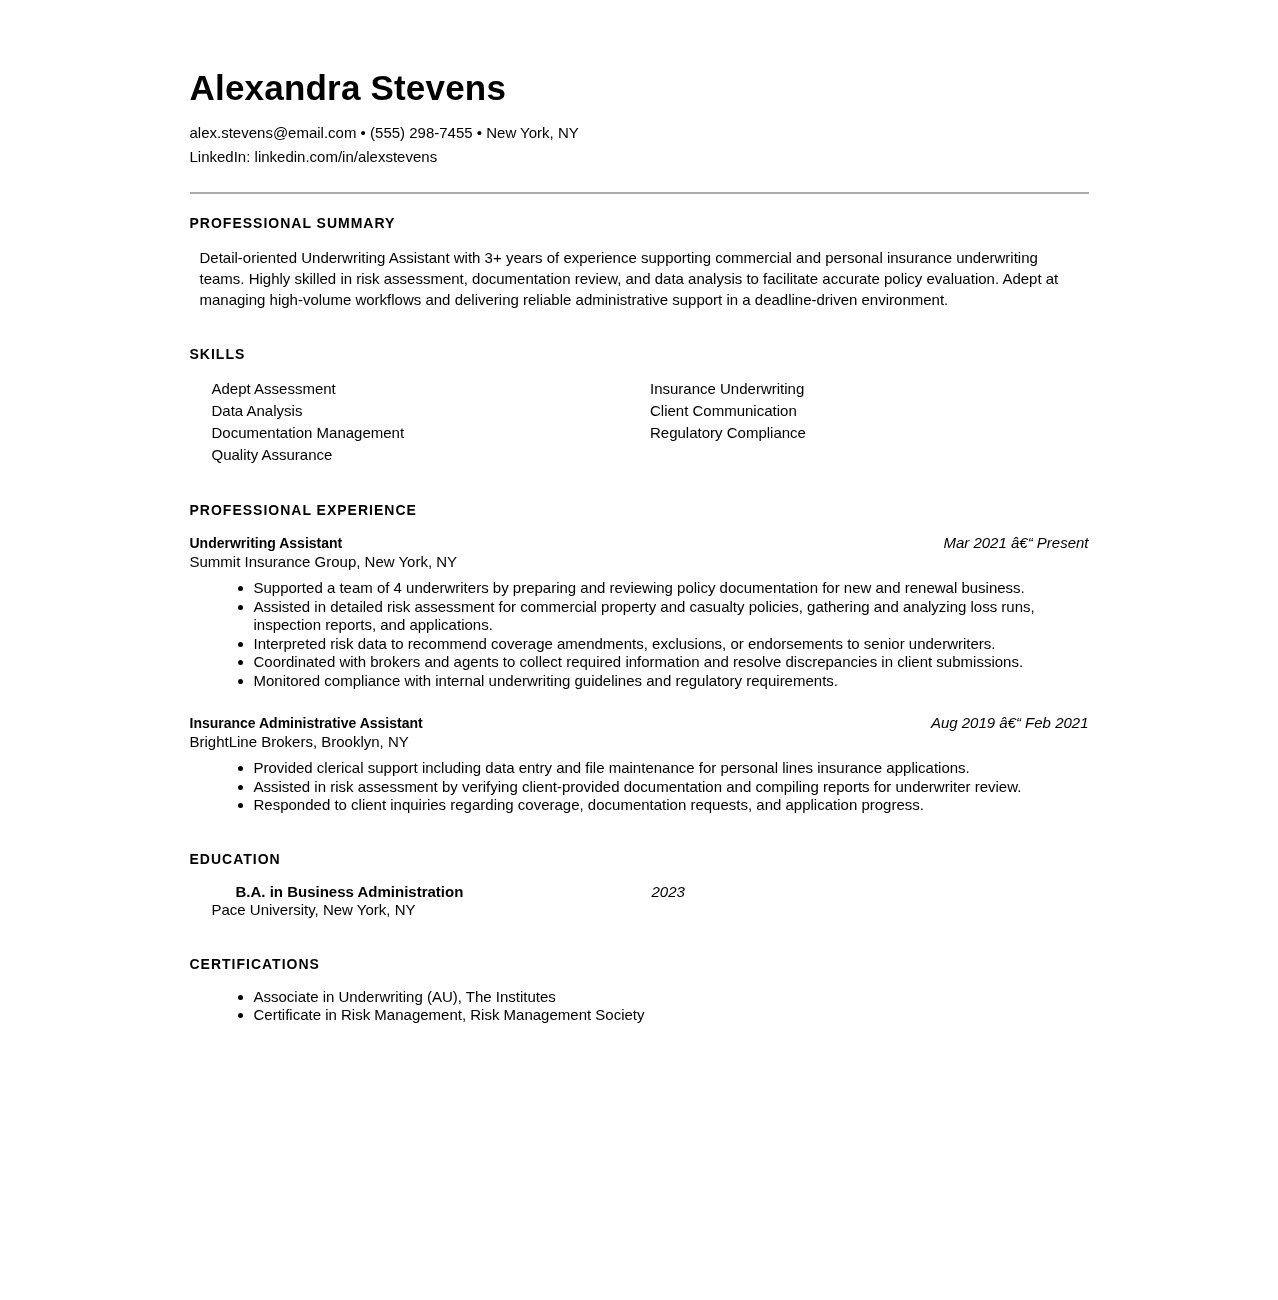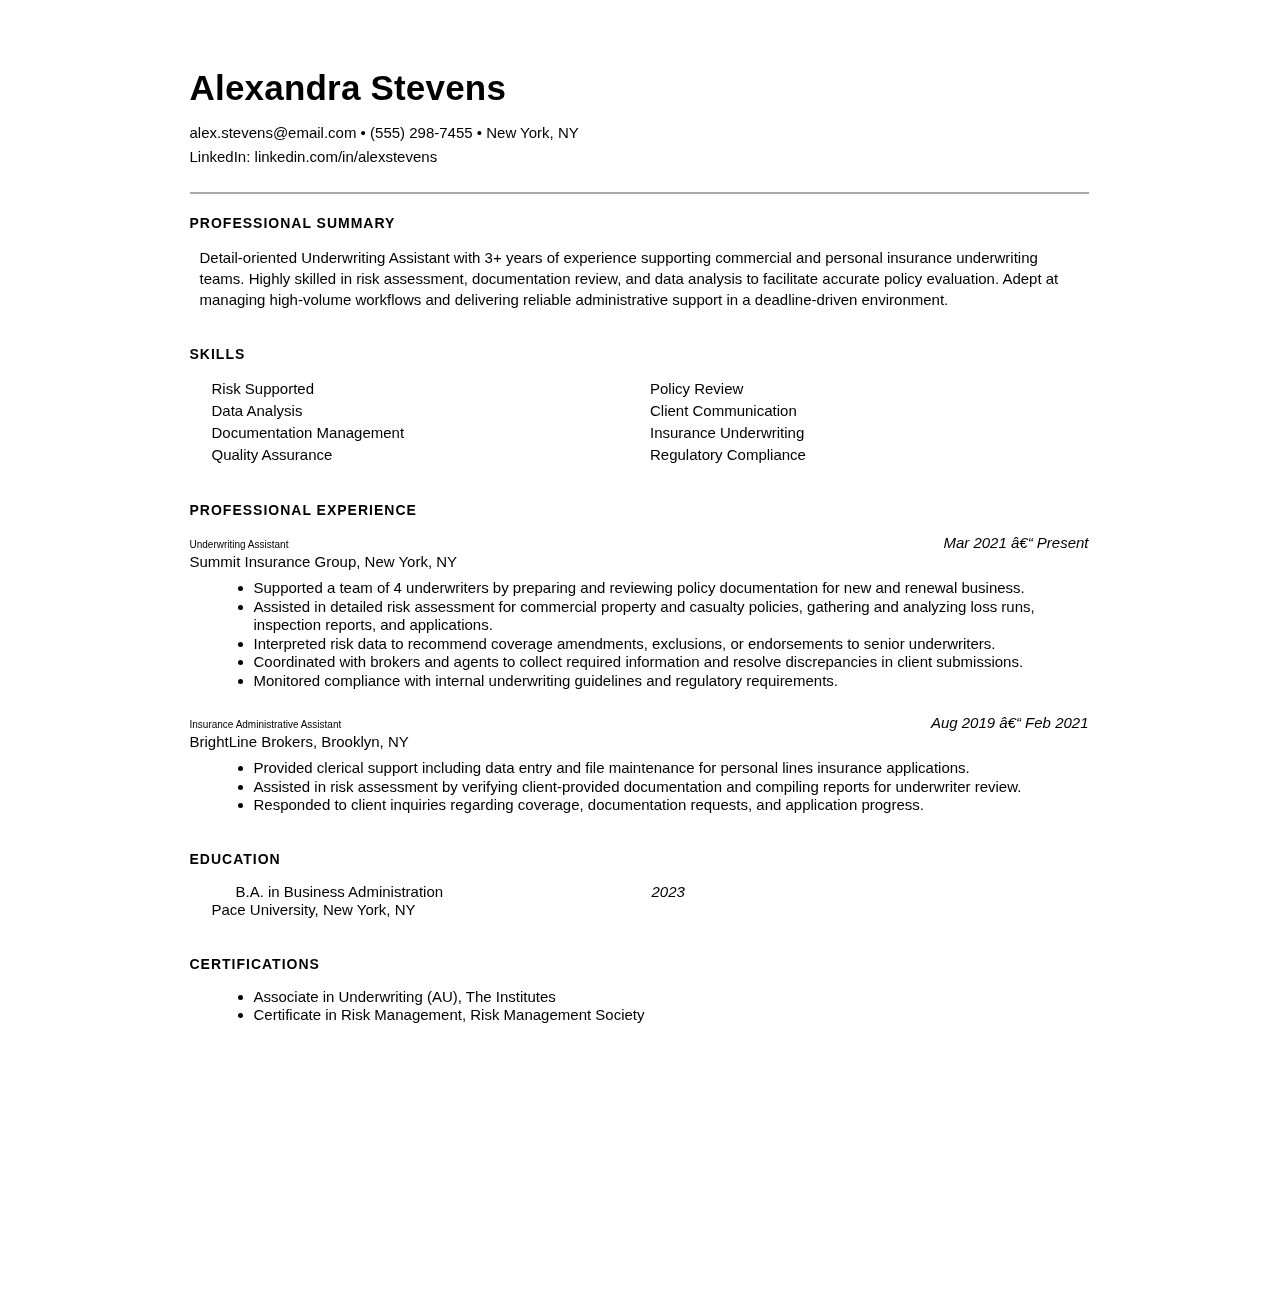--- a/index.html
+++ b/index.html
@@ -59,67 +59,66 @@
   .skills-col { width: 440px; }
   .skill-item { line-height: 22px; }
 
   
   .job + .job { margin-top: 24px; }
   .job-header {
     display: flex;
     justify-content: space-between;
     align-items: baseline;
   }
-  .job-title { font-weight: normal; font-size: 10px; }
+  .job-title { font-weight: bold; font-size: 14px; }
   .job-dates { font-style: italic; }
   .job-company {
     margin: 2px 0 0 0;
   }
   ul.bullets {
     margin: 9px 0 0 0;
     padding-left: 64px;
   }
   ul.bullets li {
     line-height: 18.5px;
   }
 
   
   .edu-row {
     display: flex;
     padding-left: 22px;
   }
   .edu-left { width: 440px; line-height: 18.5px; }
-  .edu-degree { font-weight: normal; padding-left: 24px; }
+  .edu-degree { font-weight: bold; padding-left: 24px; }
   .edu-year { font-style: italic; }
 </style>
 </head>
 <body>
 
 <div class="resume">
 
   <h1 class="name">Alexandra Stevens</h1>
   <p class="contact-line">alex.stevens@email.com • (555) 298-7455 • New York, NY</p>
   <p class="linkedin-line">LinkedIn: linkedin.com/in/alexstevens</p>
   <hr class="header-divider">
 
   <h2 class="section-heading first">PROFESSIONAL SUMMARY</h2>
   <p class="summary-text">Detail-oriented Underwriting Assistant with 3+ years of experience supporting commercial and personal insurance underwriting teams. Highly skilled in risk assessment, documentation review, and data analysis to facilitate accurate policy evaluation. Adept at managing high-volume workflows and delivering reliable administrative support in a deadline-driven environment.</p>
 
   <h2 class="section-heading">SKILLS</h2>
   <div class="skills-grid">
     <div class="skills-col">
-      <div class="skill-item">Risk Supported</div>
+      <div class="skill-item">Adept Assessment</div>
       <div class="skill-item">Data Analysis</div>
       <div class="skill-item">Documentation Management</div>
       <div class="skill-item">Quality Assurance</div>
     </div>
     <div class="skills-col">
-      <div class="skill-item">Policy Review</div>
+      <div class="skill-item">Insurance Underwriting</div>
       <div class="skill-item">Client Communication</div>
-      <div class="skill-item">Insurance Underwriting</div>
       <div class="skill-item">Regulatory Compliance</div>
     </div>
   </div>
 
   <h2 class="section-heading">PROFESSIONAL EXPERIENCE</h2>
 
   <div class="job">
     <div class="job-header">
       <span class="job-title">Underwriting Assistant</span>
       <span class="job-dates">Mar 2021 â€“ Present</span>

